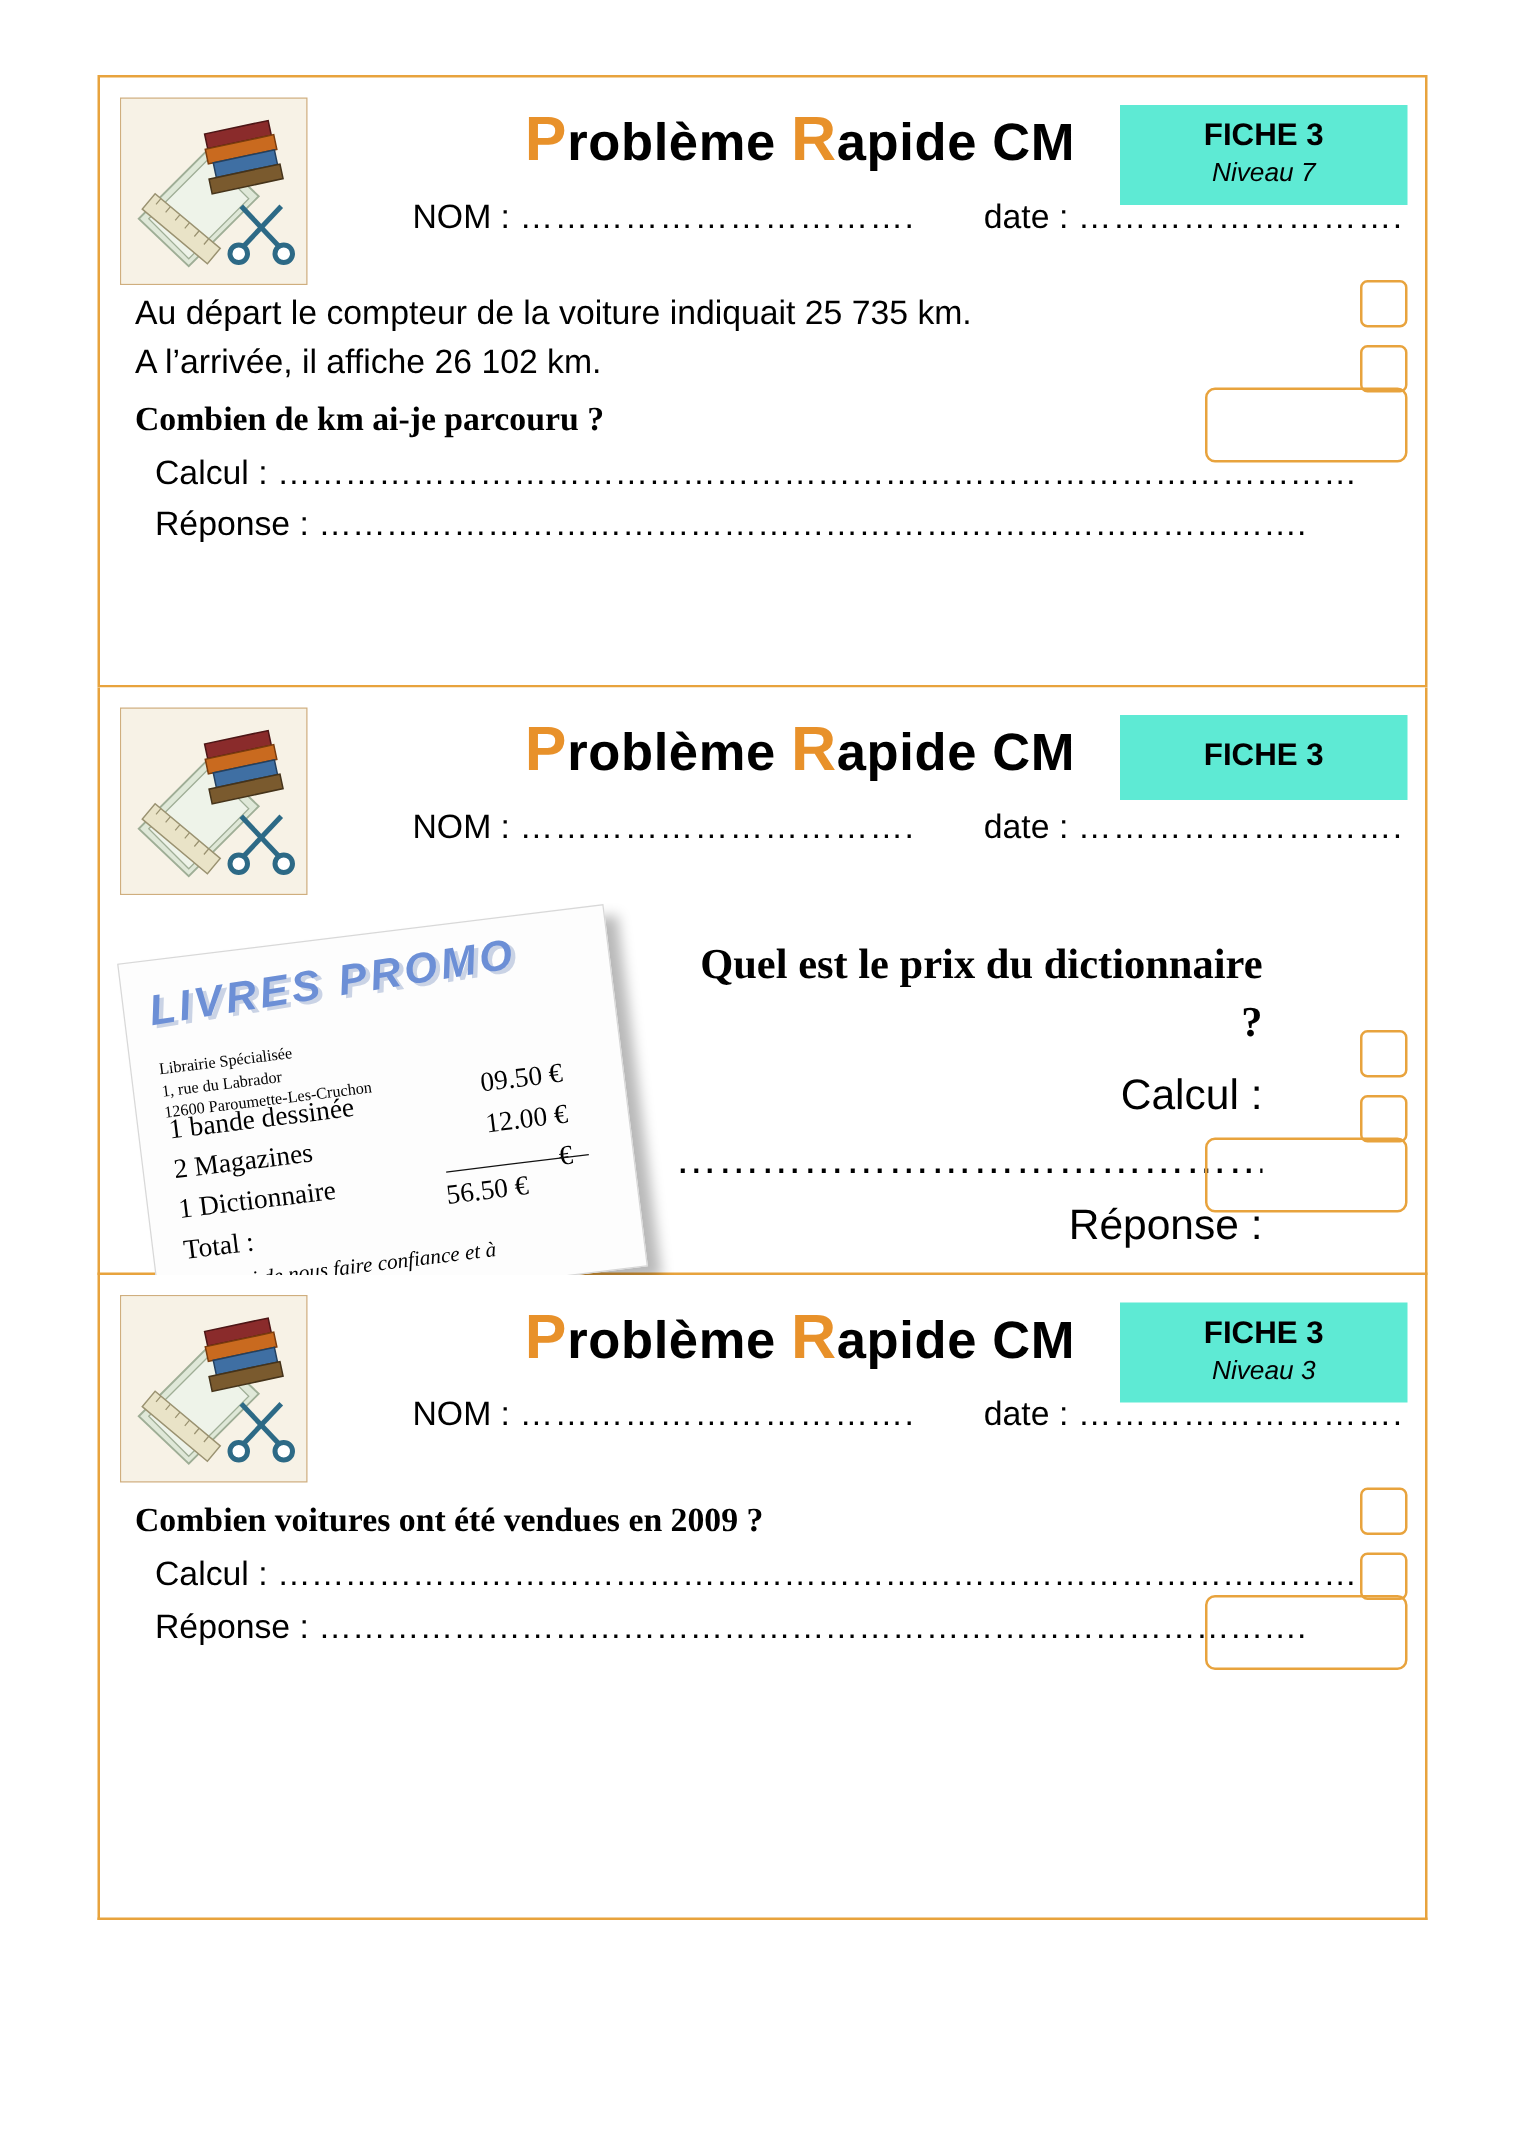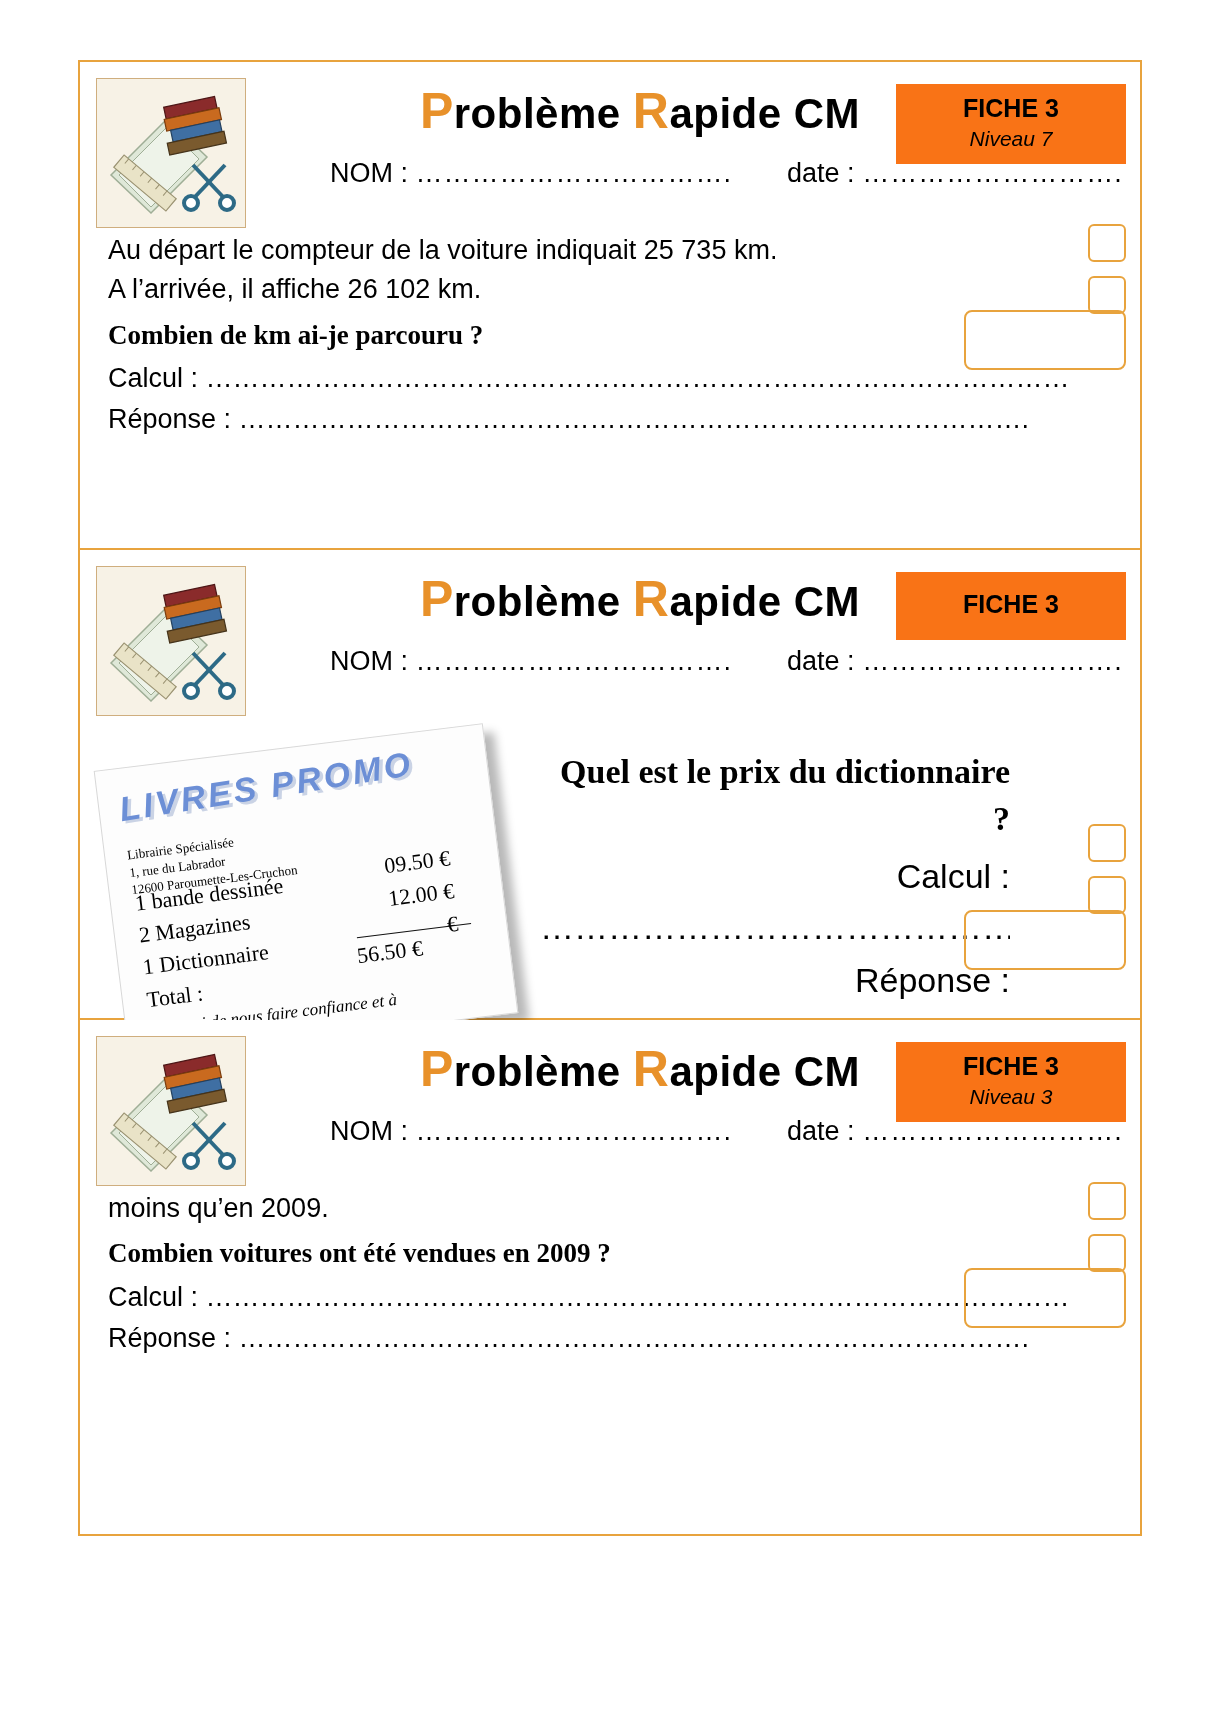--- a/index.html
+++ b/index.html
@@ -58,21 +58,21 @@
     letter-spacing: 0.5px;
   }
   .title .orange { color: #E8912A; font-size: 50px; }
 
   .fiche-box {
     position: absolute;
     right: 14px;
     top: 22px;
     width: 230px;
     min-height: 80px;
-    background: #f97316;
+    background: #5eead4;
     text-align: center;
     padding: 10px 0 8px 0;
     box-sizing: border-box;
   }
   .fiche-box .fiche-label {
     font-size: 25px;
     font-weight: bold;
   }
   .fiche-box .fiche-level {
     font-size: 21px;
@@ -92,21 +92,21 @@
 
   
   .card-body {
     position: relative;
     padding: 0 24px 24px 28px;
     font-size: 27px;
     line-height: 1.38;
   }
   .stmt { margin: 0 0 2px 0; }
   .question { font-weight: bold; margin: 8px 0 6px 0; font-family: Liberation Serif, serif; }
-  .linerow { margin: 4px 0; white-space: nowrap; overflow: hidden; }
+  .linerow { margin: 4px 16px; white-space: nowrap; overflow: hidden; }
 
   
   .boxcol {
     position: absolute;
     right: 14px;
   }
   .cbox {
     width: 34px; height: 34px;
     border: 2px solid #E8A33D;
     border-radius: 6px;
@@ -411,21 +411,20 @@
       <div class="namerow">
         <span>NOM :</span>
         <span class="dots">…………………………….</span>
         <span class="gap"></span>
         <span>date :</span>
         <span class="dots">……………………….</span>
       </div>
     </div>
 
     <div class="card-body">
-      <p class="stmt">moins qu’en 2009.</p>
       <p class="question">Combien voitures ont été vendues en 2009 ?</p>
       <p class="linerow">
         <span>Calcul :</span>
         <span>……………………………………………………………………………………</span>
       </p>
       <p class="linerow">
         <span>Réponse :</span>
         <span>…………………………………………………………………………….</span>
       </p>
 

